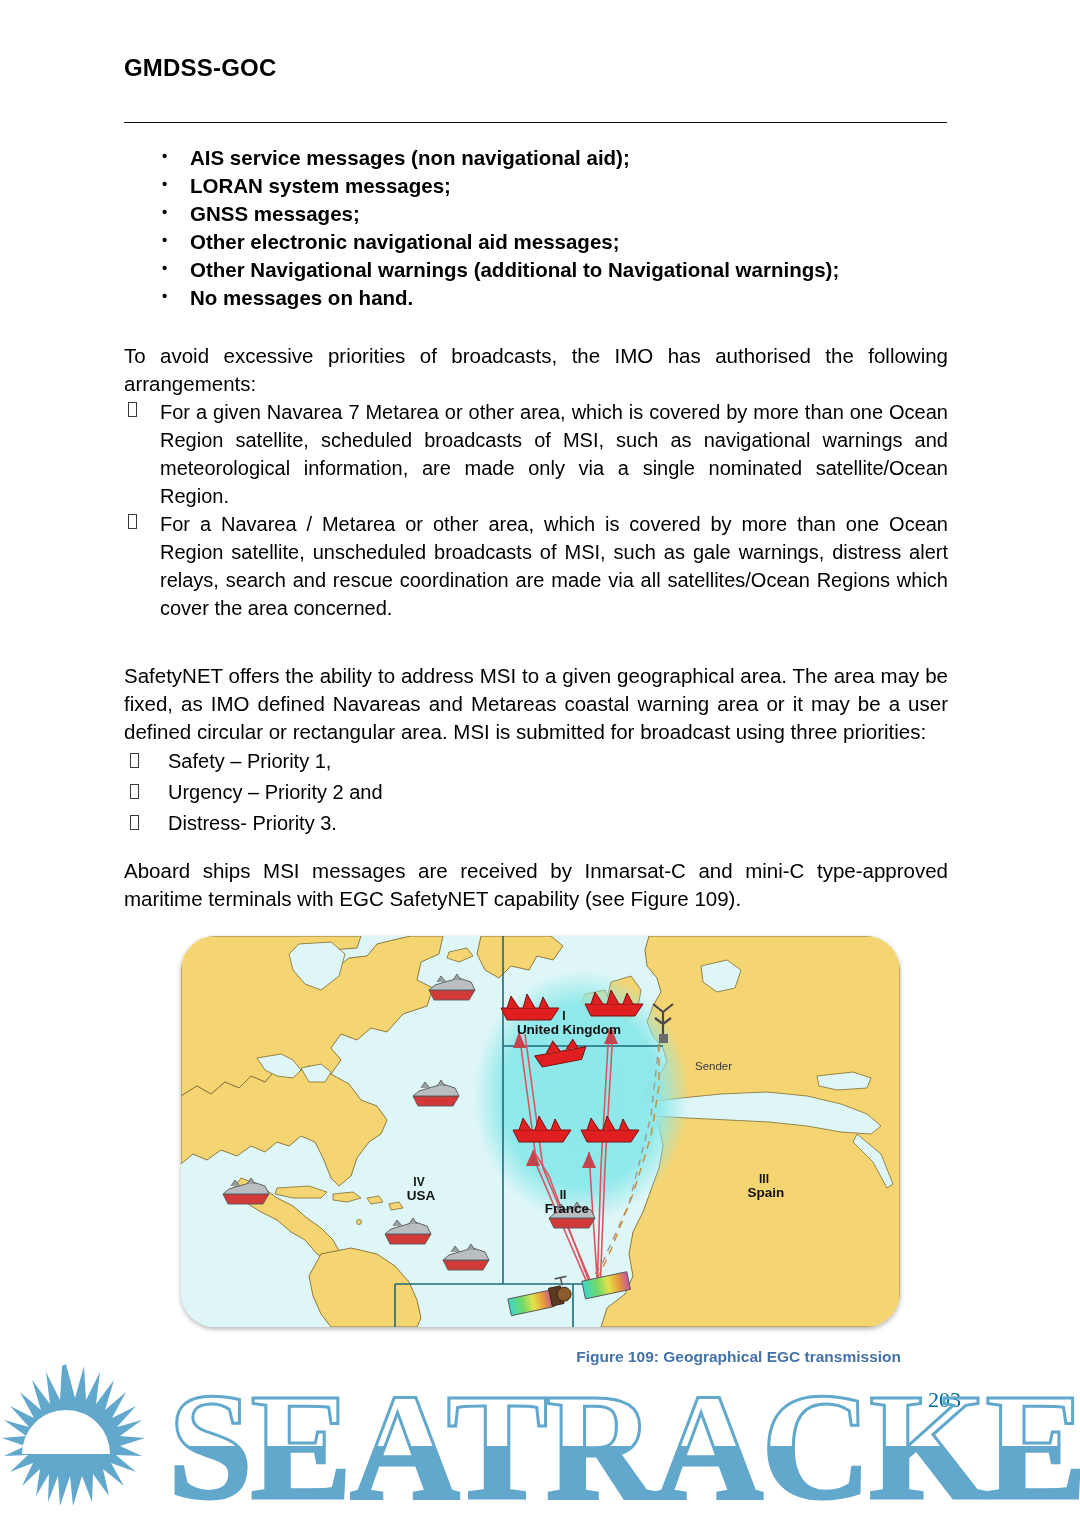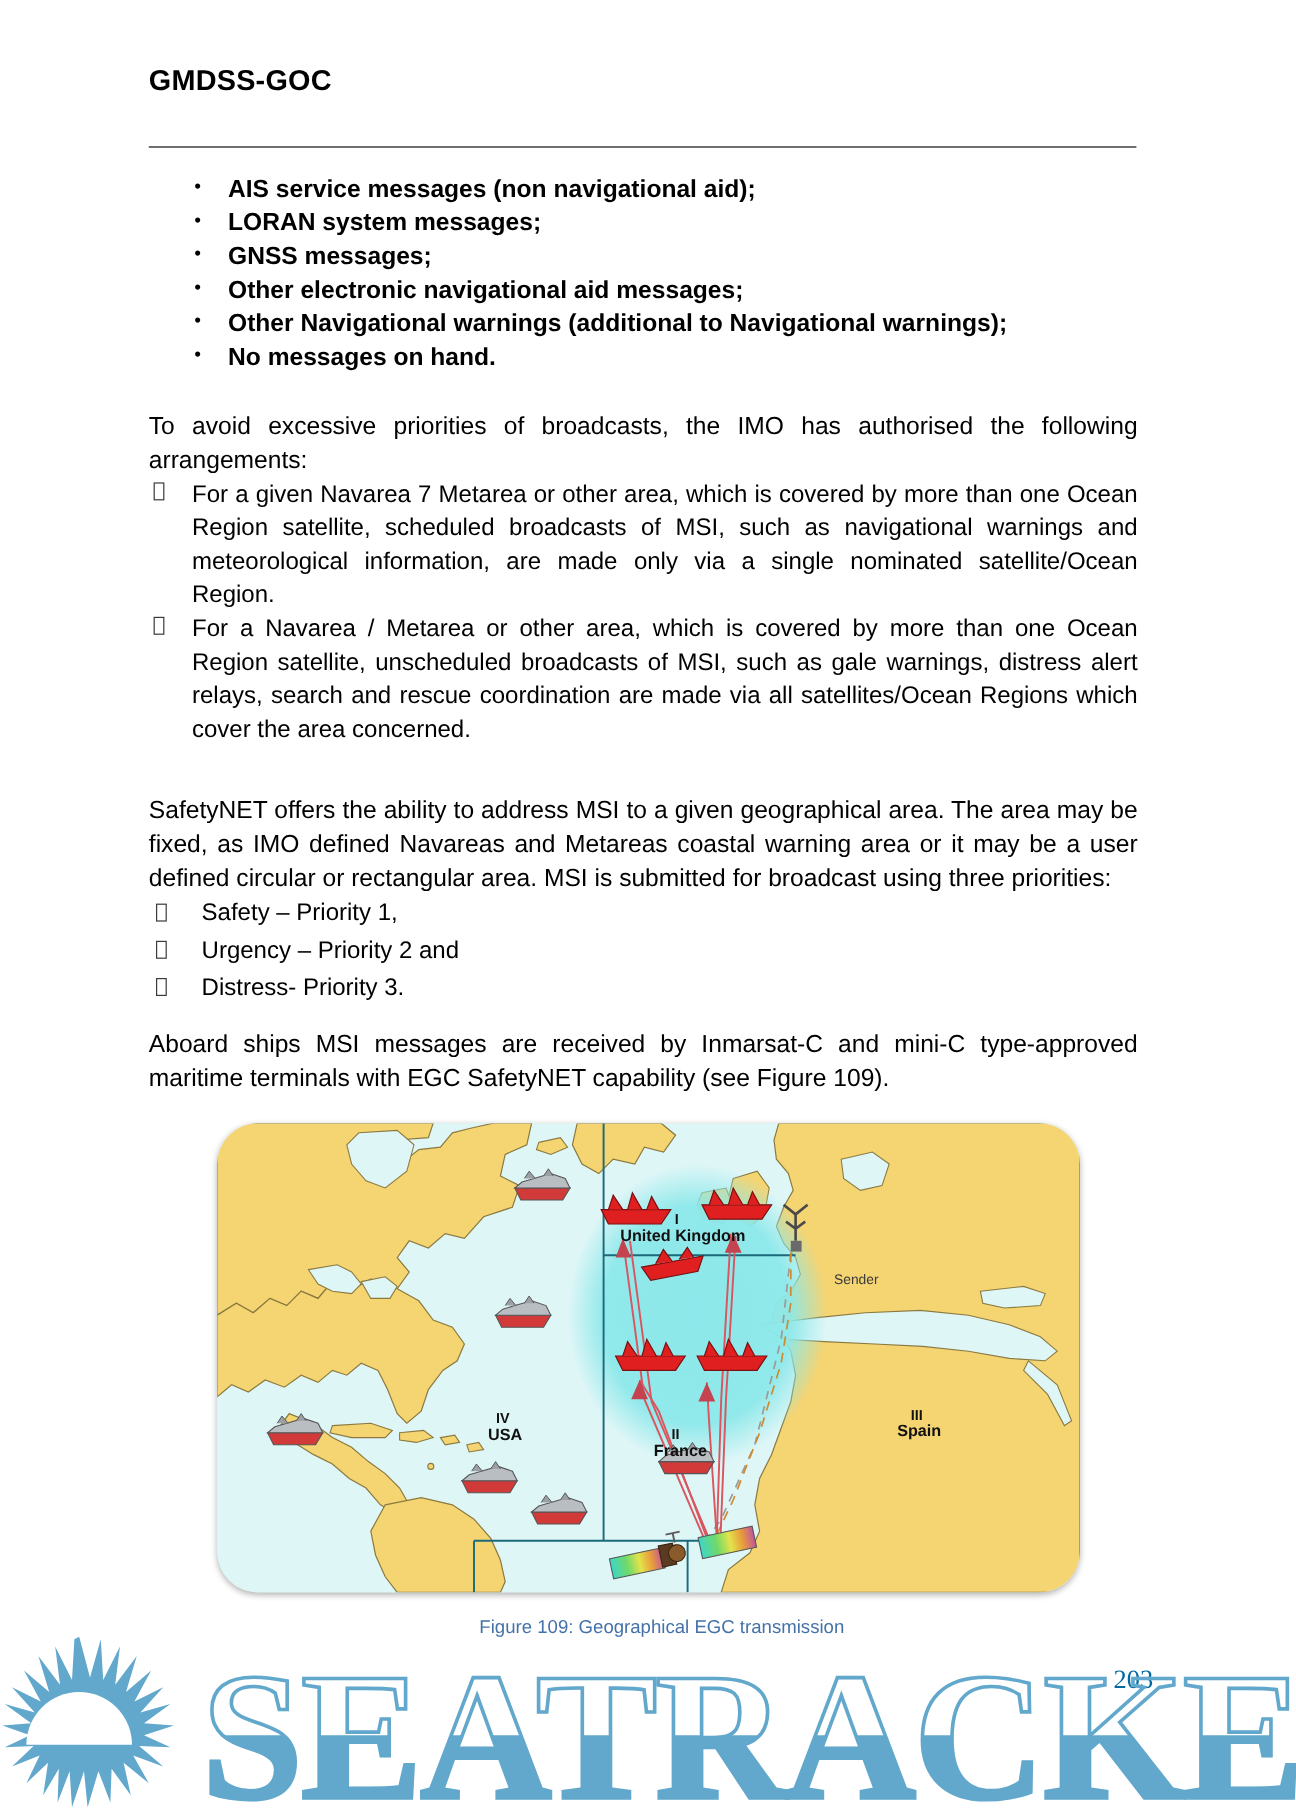--- a/index.html
+++ b/index.html
@@ -130,26 +130,26 @@
     inset: 0;
     border-radius: 34px;
     overflow: hidden;
     background: #dff6f7;
     box-shadow: 0 2px 5px rgba(0,0,0,0.30);
   }
   .map-svg { display: block; width: 719px; height: 391px; }
 
   .figure-caption {
     position: absolute;
-    left: 192px;
+    left: 182px;
     top: 1348px;
     width: 719px;
-    text-align: center;
+    text-align: right;
     font-size: 15.5px;
-    font-weight: normal;
+    font-weight: bold;
     color: #4472a8;
   }
 
   
   .page-number {
     position: absolute;
     left: 928px;
     top: 1387px;
     font-family: "Liberation Serif", serif;
     font-size: 22px;

